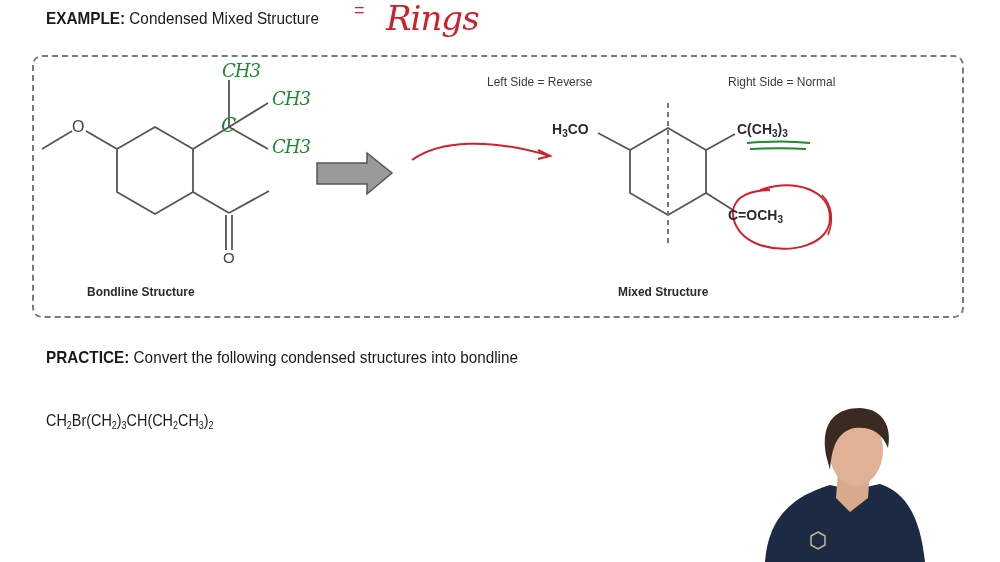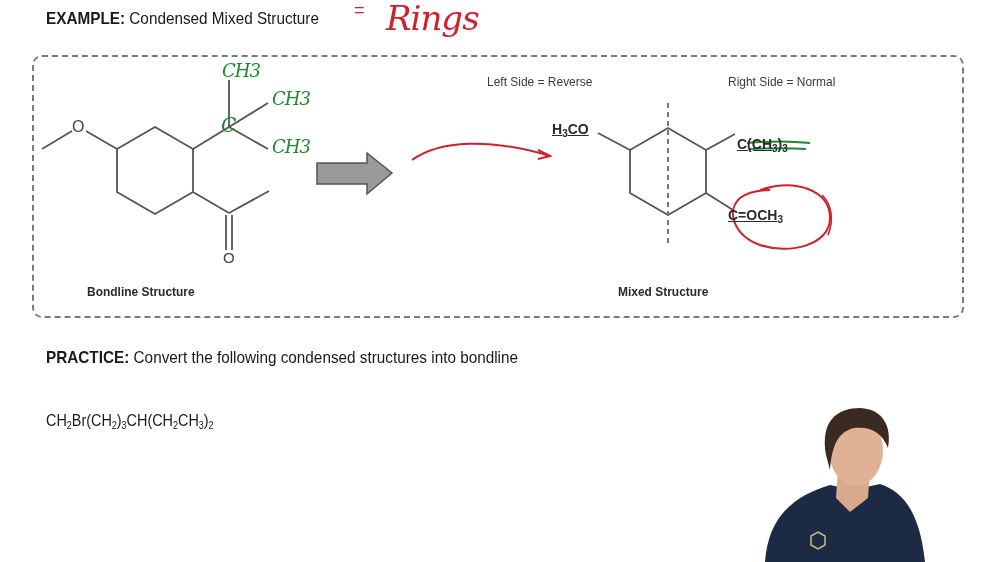--- a/index.html
+++ b/index.html
@@ -3,21 +3,21 @@
 <meta charset="utf-8">
 <style>
   html, body { margin:0; padding:0; background:#ffffff; }
   body { width:1000px; height:562px; position:relative; overflow:hidden; font-family:"Liberation Sans", sans-serif; color:#1a1a1a; }
   .abs { position:absolute; }
   .heading { font-size:17px; transform:scaleX(0.9); transform-origin:left top; white-space:nowrap; }
   .heading b { font-weight:bold; }
   .panel { position:absolute; left:32px; top:55px; width:932px; height:263px; border:2px dashed #7a7a7a; border-radius:10px; box-sizing:border-box; }
   .lbl { font-size:13px; font-weight:bold; transform:scaleX(0.92); transform-origin:left top; white-space:nowrap; color:#2a2a2a; }
   .side { font-size:13px; color:#3a3a3a; transform:scaleX(0.92); transform-origin:left top; white-space:nowrap; }
-  .chem { font-size:14px; font-weight:bold; color:#2a2a2a; white-space:nowrap;text-decoration:underline; }
+  .chem { font-size:14px; font-weight:bold; color:#2a2a2a; white-space:nowrap; }
   .chem sub { font-size:10px; vertical-align:-3px; }
   .formula { font-size:16px; white-space:nowrap; transform:scaleX(0.9); transform-origin:left top; }
   .formula sub { font-size:10px; vertical-align:-3px; }
   svg { position:absolute; left:0; top:0; overflow:visible; }
 </style>
 </head>
 <body>
 
 <div class="abs heading" style="left:46px; top:9px;">
   <b>EXAMPLE:</b>
@@ -83,21 +83,21 @@
 
 <div class="abs lbl" style="left:87px; top:284px;">Bondline Structure</div>
 <div class="abs lbl" style="left:618px; top:284px;">Mixed Structure</div>
 
 <div class="abs side" style="left:487px; top:74px;">Left Side = Reverse</div>
 <div class="abs side" style="left:728px; top:74px;">Right Side = Normal</div>
 
 <div class="abs chem" style="left:552px; top:121px;">
   <span>H</span><sub>3</sub><span>CO</span>
 </div>
-<div class="abs chem" style="left:737px; top:121px;margin-top:15px;">
+<div class="abs chem" style="left:737px; top:121px;">
   <span>C(CH</span><sub>3</sub><span>)</span><sub>3</sub>
 </div>
 <div class="abs chem" style="left:728px; top:207px;">
   <span>C=OCH</span><sub>3</sub>
 </div>
 
 <div class="abs heading" style="left:46px; top:348px;">
   <b>PRACTICE:</b>
   <span>Convert the following condensed structures into bondline</span>
 </div>

